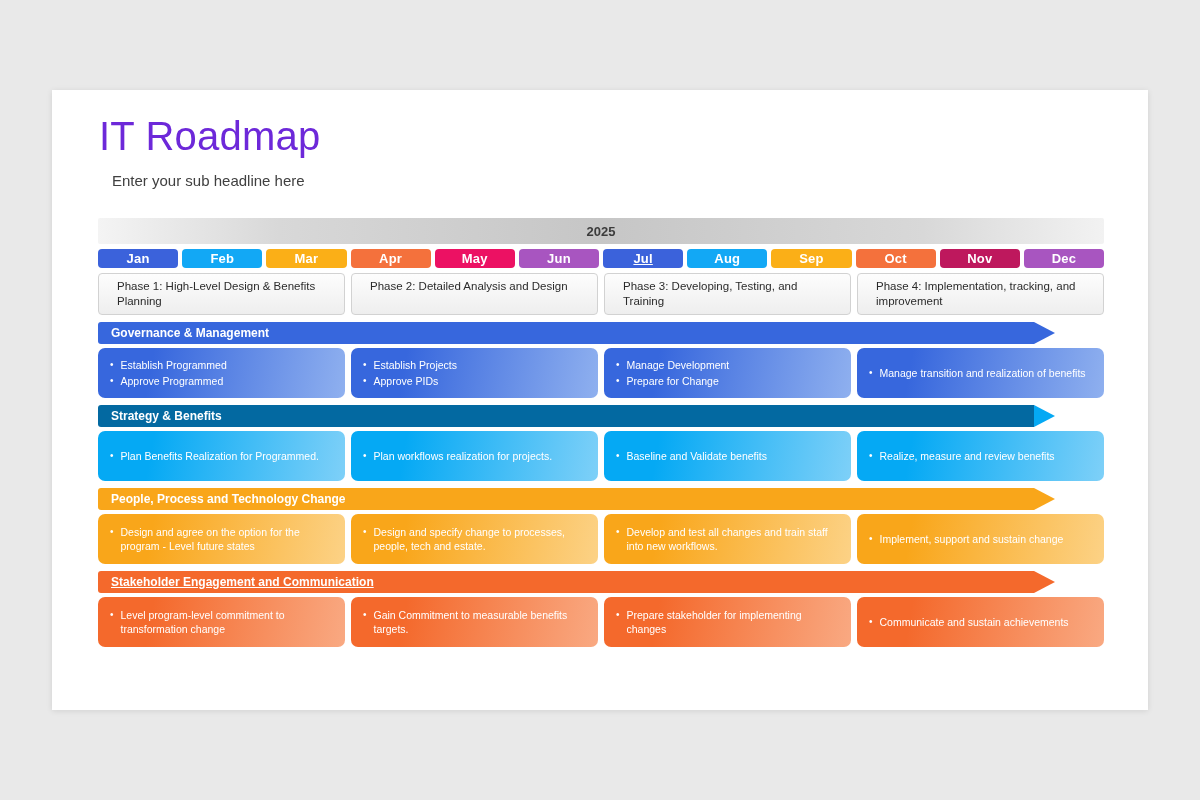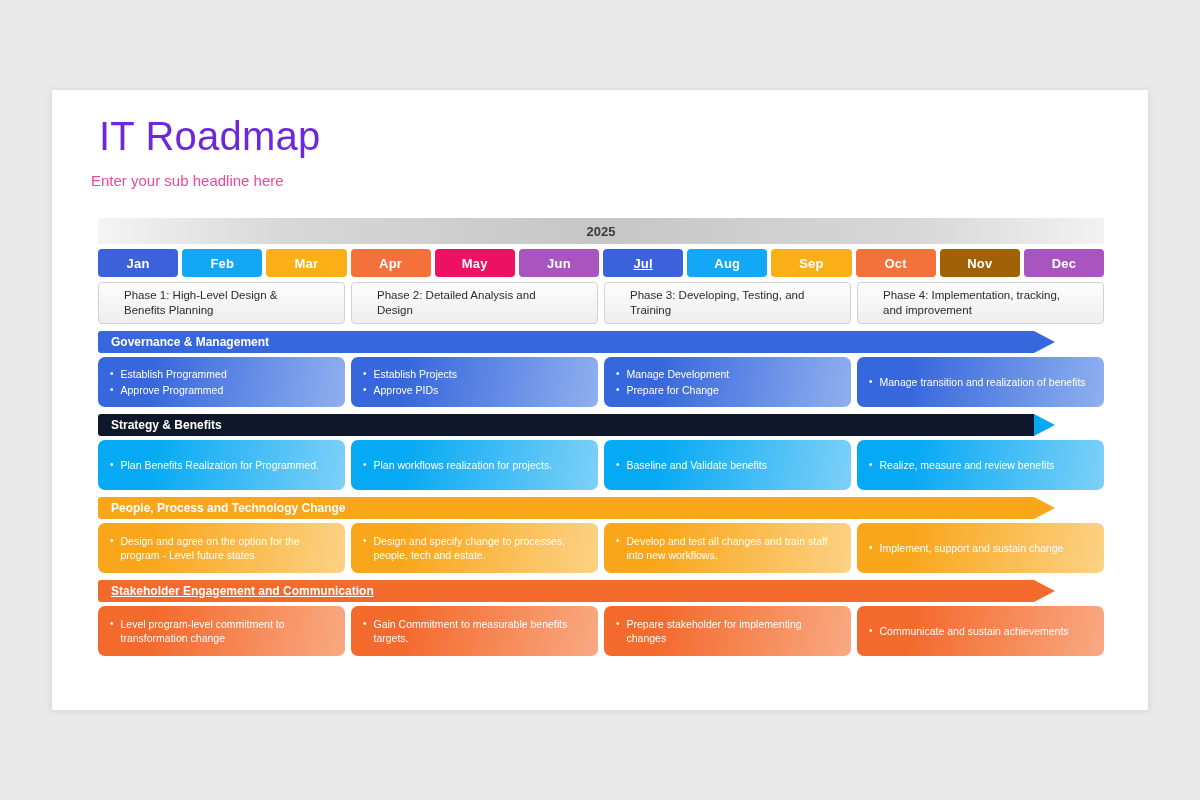--- a/index.html
+++ b/index.html
@@ -15,48 +15,48 @@
     background:#ffffff;
     box-shadow:0 1px 6px rgba(0,0,0,.10);
   }
   
   #title {
     position:absolute; left:47px; top:26px;
     font-size:40px; font-weight:400; color:#6d28d9;
     letter-spacing:.2px; line-height:1;
   }
   #subtitle {
-    position:absolute; left:39px; top:82px;
-    font-size:15px; font-weight:400; color:#ec4899;
+    position:absolute; left:60px; top:82px;
+    font-size:15px; font-weight:400; color:#404040;
   }
   
   #timeline { position:absolute; left:46px; top:128px; width:1006px; }
 
   .year-bar {
     height:26px; width:100%;
     background:linear-gradient(to right,#f4f4f4 0%, #d8d8d8 18%, #c6c6c6 50%, #d8d8d8 82%, #f2f2f2 100%);
     display:flex; align-items:center; justify-content:center;
     border-radius:2px;
   }
   .year-label { font-size:13px; font-weight:bold; color:#3c3c3c; }
 
   .months { display:flex; gap:4px; margin-top:5px; }
   .month {
-    flex:1; height:28px; border-radius:4px;
+    flex:1; height:19px; border-radius:4px;
     display:flex; align-items:center; justify-content:center;
     color:#ffffff; font-size:13px; font-weight:bold;
     letter-spacing:.2px;
   }
 
   .phases { display:flex; gap:6px; margin-top:5px; }
   .phase {
     flex:1; height:42px;
     background:linear-gradient(to bottom,#fdfdfd,#eeeeee);
     border:1px solid #d2d2d2; border-radius:4px;
-    padding:5px 25px;
+    padding:5px 18px;
     font-size:11.5px; color:#2b2b2b; line-height:1.32;
   }
 
   
   .lane { margin-top:7px; }
   .lane-header {
     position:relative; height:22px; width:93%;
     display:flex; align-items:center;
     padding-left:13px;
     color:#fff; font-size:12px; font-weight:bold;
@@ -97,21 +97,21 @@
         <div class="month" style="background: rgb(59, 98, 219);">Jan</div>
         <div class="month" style="background: rgb(18, 168, 245);">Feb</div>
         <div class="month" style="background: rgb(251, 175, 23);">Mar</div>
         <div class="month" style="background: rgb(244, 113, 60);">Apr</div>
         <div class="month" style="background: rgb(236, 17, 99);">May</div>
         <div class="month" style="background: rgb(168, 85, 192);">Jun</div>
         <div class="month" style="background: rgb(59, 98, 219); text-decoration: underline;">Jul</div>
         <div class="month" style="background: rgb(18, 168, 245);">Aug</div>
         <div class="month" style="background: rgb(251, 175, 23);">Sep</div>
         <div class="month" style="background: rgb(244, 113, 60); text-align: right;">Oct</div>
-        <div class="month" style="background: #a16207;">Nov</div>
+        <div class="month" style="background: #be185d;">Nov</div>
         <div class="month" style="background: rgb(168, 85, 192);">Dec</div>
       </div>
 
     <div class="phases" id="phases-row">
         <div class="phase">Phase 1: High-Level Design &amp; Benefits Planning</div>
         <div class="phase">Phase 2: Detailed Analysis and Design</div>
         <div class="phase">Phase 3: Developing, Testing, and Training</div>
         <div class="phase">Phase 4: Implementation, tracking, and improvement</div>
       </div>
 
@@ -154,21 +154,21 @@
             </div>
             <div class="card" style="background: linear-gradient(100deg, rgb(55, 103, 221) 0%, rgb(55, 103, 221) 22%, rgb(143, 176, 239) 100%);">
               <div class="bullet-row">
                 <span class="dot">•</span>
                 <span class="btxt">Manage transition and realization of benefits</span>
               </div>
             </div>
           </div>
         </div>
         <div class="lane">
-          <div class="lane-header" style="background: #0f172a;">
+          <div class="lane-header" style="background: #0369a1;">
             <span>Strategy &amp; Benefits</span>
             <span class="tip" style="border-left: 21px solid rgb(5, 169, 244);"></span>
           </div>
           <div class="cards">
             <div class="card" style="background: linear-gradient(100deg, rgb(5, 169, 244) 0%, rgb(5, 169, 244) 22%, rgb(126, 208, 248) 100%);">
               <div class="bullet-row">
                 <span class="dot">•</span>
                 <span class="btxt">Plan Benefits Realization for Programmed.</span>
               </div>
             </div>

